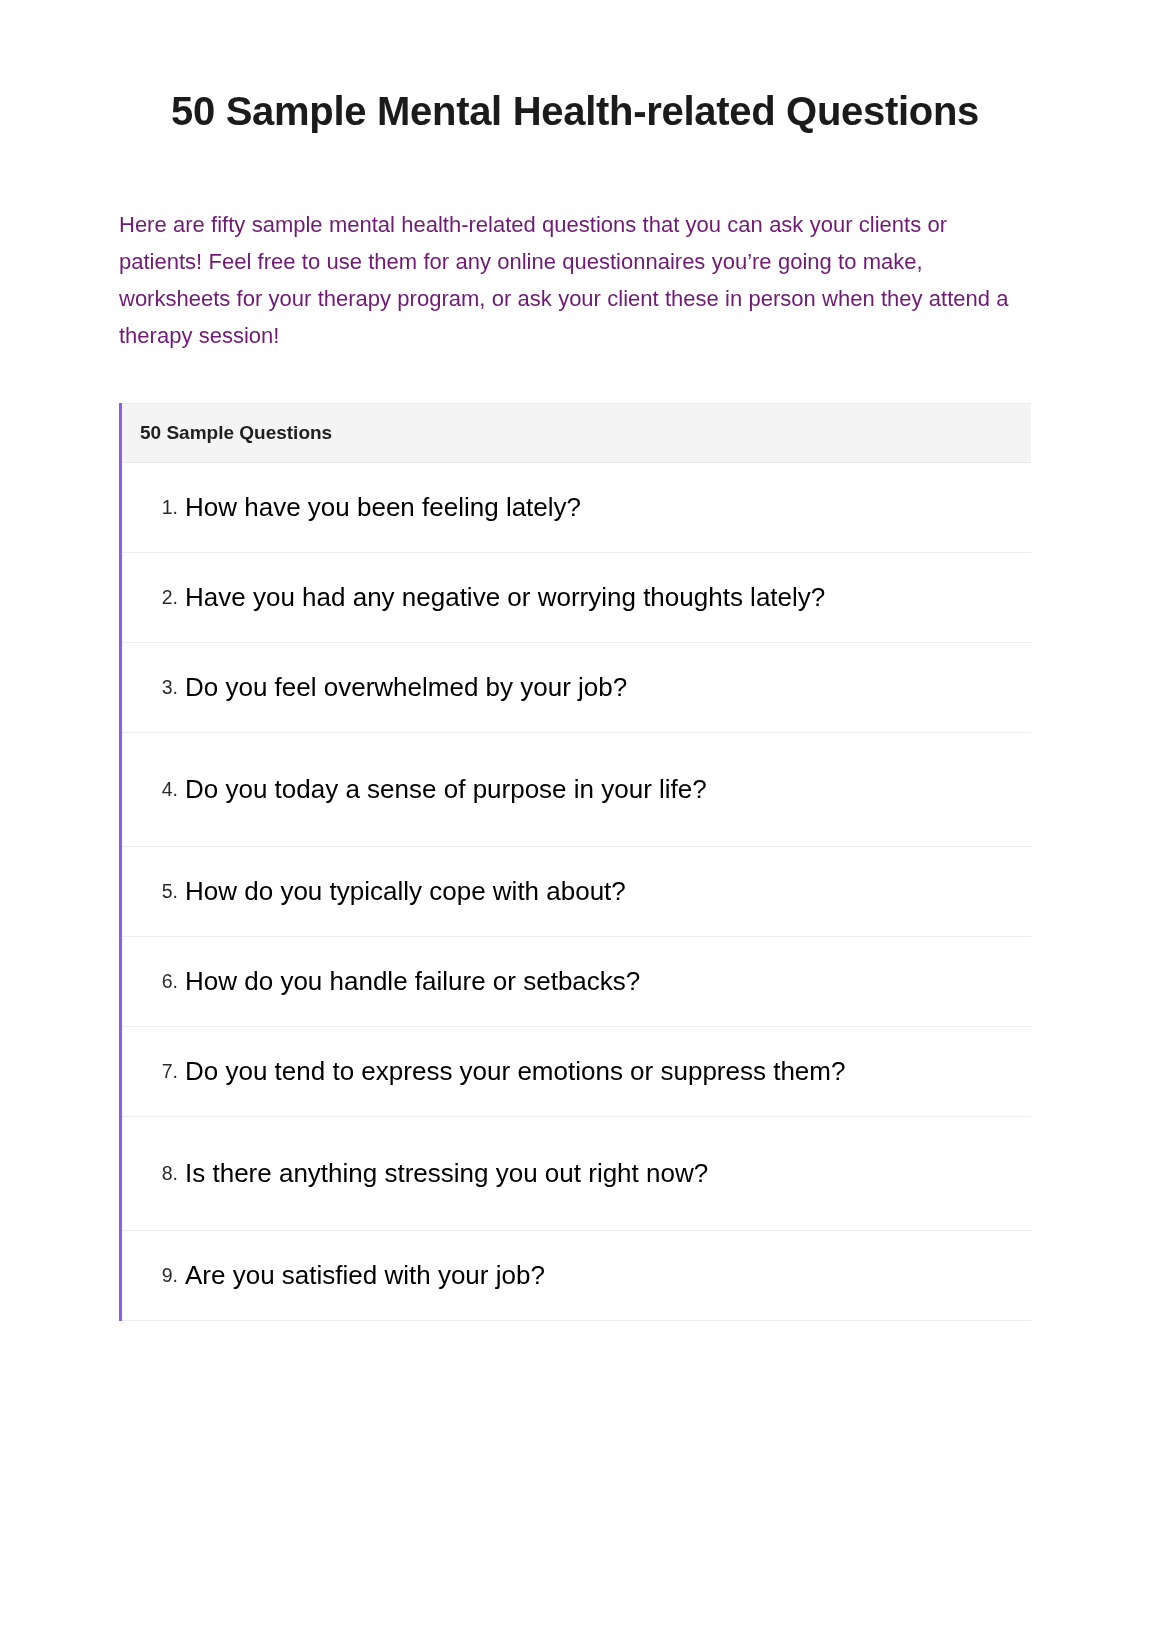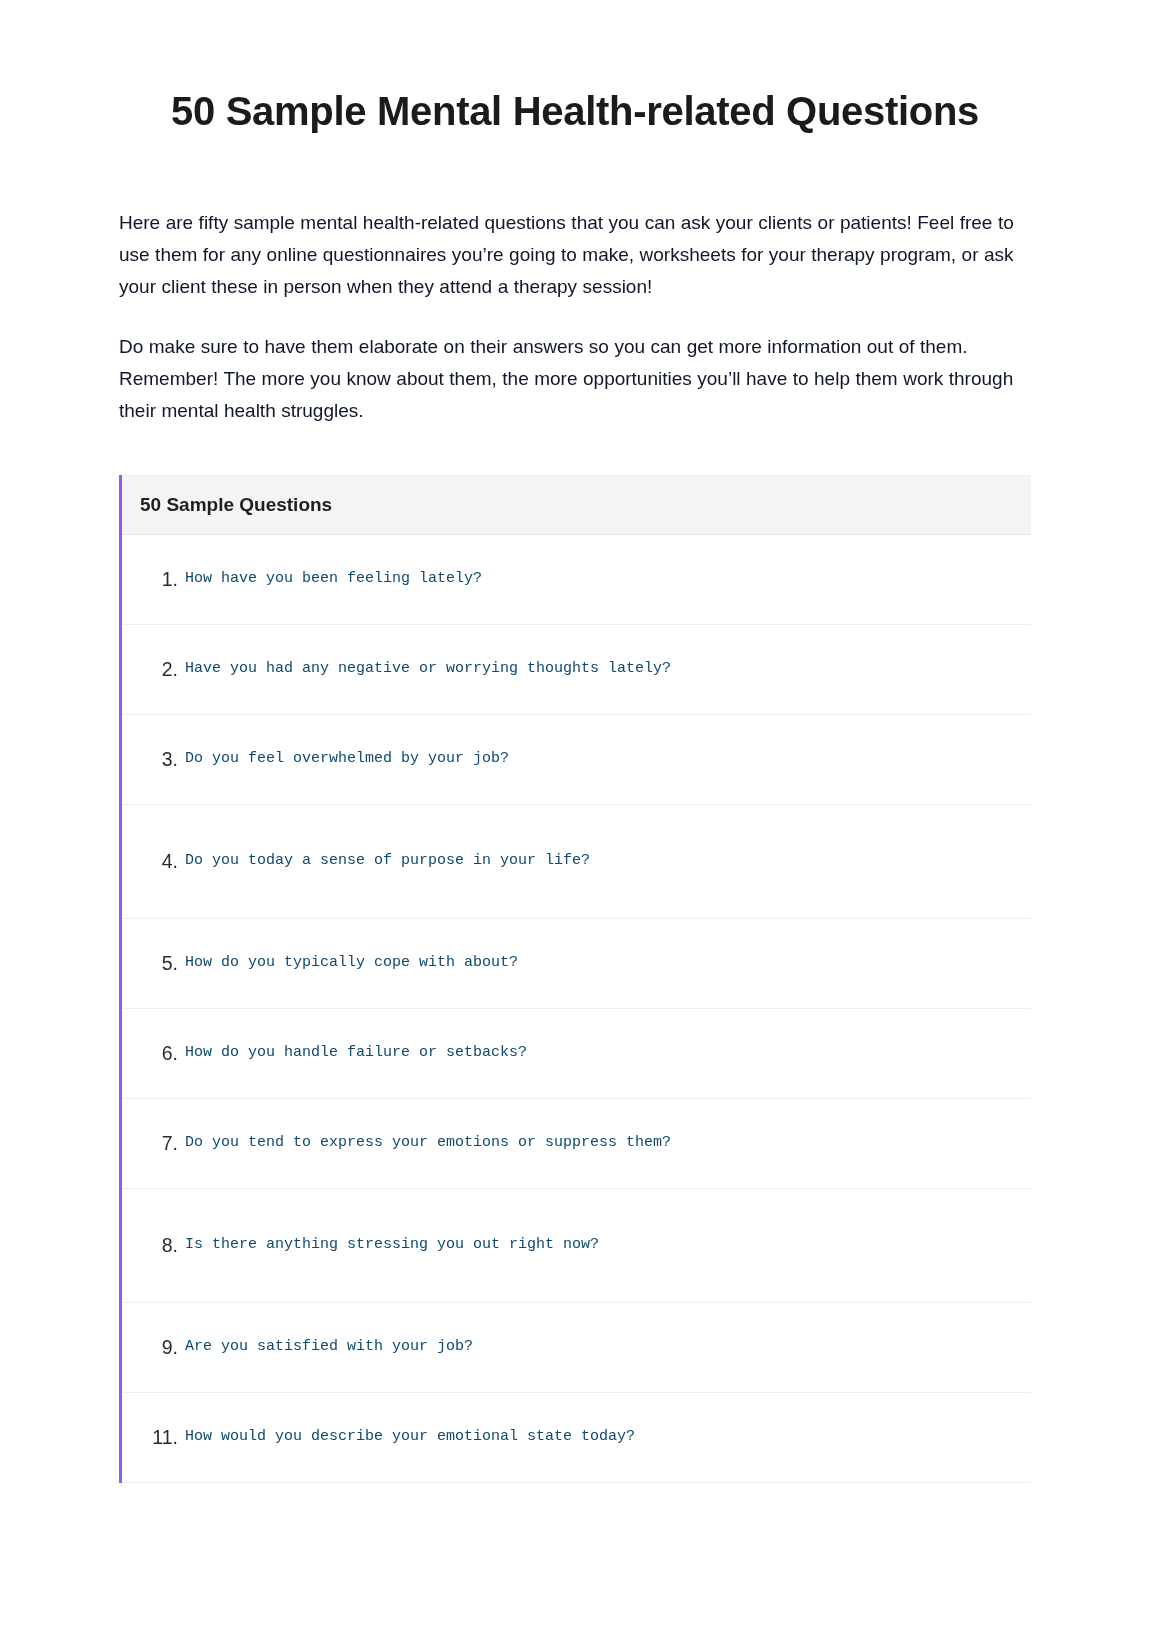--- a/index.html
+++ b/index.html
@@ -42,23 +42,23 @@
     text-align: center;
     padding-top: 88px;
   }
 
   
   .intro-block {
     margin-top: 72px;
   }
   .para {
     margin: 0 0 28px 0;
-    font-size: 19px;
+    font-size: 22px;
     line-height: 1.68;
-    color: #0f172a;
+    color: #701a75;
     text-align: left;
     word-spacing: 0.2px;
   }
   .para:last-child { margin-bottom: 0; }
 
   
   .qtable-wrap {
     margin-top: 48px;
     width: 912px;
   }
@@ -94,41 +94,39 @@
     flex: 0 0 auto;
     min-width: 38px;
     text-align: right;
     font-size: 19.5px;
     line-height: 1.5;
     color: #2b2b2b;
   }
   .qtext {
     flex: 1 1 auto;
     padding-left: 7px;
-    font-size: 15px;
+    font-size: 26px;
     line-height: 1.5;
-    color: #0c4a6e;
-    font-family: Liberation Mono, monospace;
+    color: #000000;
   }
 
   
   .h-std  { height: 89px; }
   .h-tall { height: 113px; }
 </style>
 </head>
 <body>
 
 <div class="page">
   <div class="content">
 
     <h1 class="doc-title">50 Sample Mental Health-related Questions</h1>
 
     <div class="intro-block">
       <p class="para">Here are fifty sample mental health-related questions that you can ask your clients or patients! Feel free to use them for any online questionnaires you’re going to make, worksheets for your therapy program, or ask your client these in person when they attend a therapy session!</p>
-      <p class="para">Do make sure to have them elaborate on their answers so you can get more information out of them. Remember! The more you know about them, the more opportunities you’ll have to help them work through their mental health struggles.</p>
     </div>
 
     <div class="qtable-wrap">
       <table class="qtable">
         <thead>
           <tr>
             <th>50 Sample Questions</th>
           </tr>
         </thead>
         <tbody>
@@ -208,27 +206,19 @@
           <tr>
             <td>
               <div class="qrow-inner h-std">
                 <span class="qnum">9.</span>
                 <span class="qtext">Are you satisfied with your job?</span>
               </div>
             </td>
           </tr>
 
 
-          <tr>
-            <td>
-              <div class="qrow-inner h-std">
-                <span class="qnum">11.</span>
-                <span class="qtext">How would you describe your emotional state today?</span>
-              </div>
-            </td>
-          </tr>
 
         </tbody>
       </table>
     </div>
 
   </div>
 </div>
 
 </body></html>

